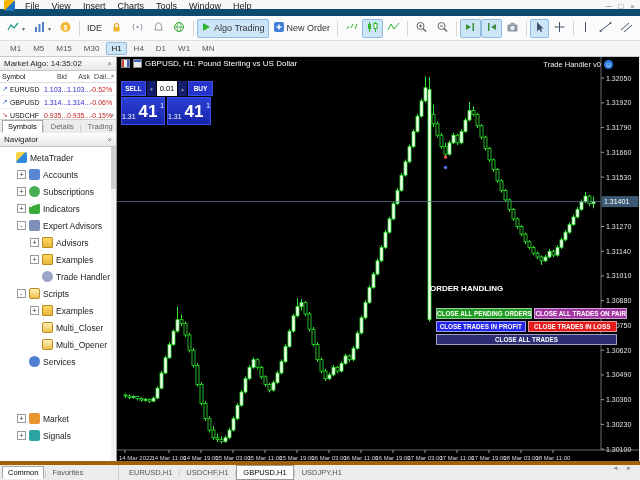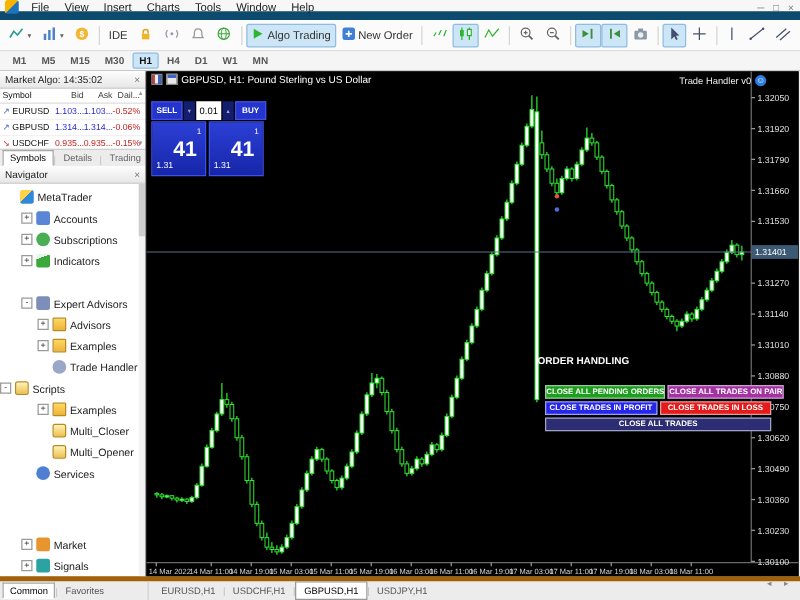--- a/index.html
+++ b/index.html
@@ -15,21 +15,21 @@
 
   
   .toolbar{height:25px;background:#fbfbfb;border-bottom:1px solid #ddd;display:flex;align-items:center;padding:0 3px;flex:none;overflow:hidden}
   .tbtn{height:19px;min-width:18px;display:flex;align-items:center;justify-content:flex-start;gap:2px;padding:0 3px;border:1px solid transparent;border-radius:2px;color:#333;white-space:nowrap}
   .tbtn.active{background:#cde6f7;border-color:#8fbcdf}
   .tbtn .caret{font-size:6px;color:#666}
   .tsep{width:1px;height:15px;background:#d6d6d6;margin:0 3px;flex:none}
 
   
   .tfbar{height:16px;background:#f5f5f5;border-bottom:1px solid #c9c9c9;display:flex;align-items:center;padding:0 5px;gap:2px;flex:none}
-  .tf{padding:1px 4px;font-size:8px;font-weight:bold;color:#555;border:1px solid transparent;border-radius:2px}
+  .tf{padding:1px 4px;font-size:8px;font-weight:normal;color:#555;border:1px solid transparent;border-radius:2px}
   .tf.active{background:#cde6f7;border-color:#8fbcdf;color:#111}
 
   
   .content{height:404px;display:flex;flex:none}
   .leftcol{width:117px;border-right:1px solid #9a9a9a;background:#fff;display:flex;flex-direction:column;flex:none}
   .panel-title{height:14px;background:linear-gradient(#fdfdfd,#e7e7e7);border-bottom:1px solid #c6c6c6;display:flex;align-items:center;padding:0 4px;font-size:8px;color:#222;flex:none}
   .panel-close{margin-left:auto;color:#777;font-size:8px}
 
   
   .mw{height:76px;display:flex;flex-direction:column;flex:none}
@@ -84,21 +84,21 @@
   .ea-label{position:absolute;top:3px;right:26px;display:flex;align-items:center;gap:3px;color:#eee;font-size:7.5px;z-index:4}
   .ea-icon{width:9px;height:9px;border-radius:50%;background:#2a7de1;color:#fff;font-size:7px;line-height:9px;text-align:center;flex:none}
 
   
   .oneclick{position:absolute;left:4px;top:24px;width:92px;z-index:5}
   .oc-top{display:flex;height:15px;gap:1px}
   .oc-sell,.oc-buy{width:25px;background:#2434cc;border:1px solid #4050e0;color:#fff;font-size:6.5px;font-weight:bold;display:flex;align-items:center;justify-content:center;flex:none}
   .oc-step{width:9px;background:#131f6e;color:#aab;font-size:5px;display:flex;align-items:center;justify-content:center;flex:none}
   .oc-vol{flex:1;background:#fff;color:#000;font-size:7.5px;display:flex;align-items:center;justify-content:center}
   .oc-prices{display:flex;gap:2px;margin-top:1px}
-  .oc-price{width:44px;height:44px;background:linear-gradient(#2b3fd6,#1726a8);border:1px solid #3c50ee;color:#fff;display:flex;align-items:center;justify-content:center}
+  .oc-price{width:44px;height:28px;background:linear-gradient(#2b3fd6,#1726a8);border:1px solid #3c50ee;color:#fff;display:flex;align-items:center;justify-content:space-between}
   .oc-pre{font-size:7px;align-self:flex-end;margin-bottom:4px}
   .oc-big{font-size:17px;font-weight:bold;line-height:1}
   .oc-sup{font-size:6.5px;align-self:flex-start;margin-top:4px}
 
   
   .order-label{position:absolute;left:313px;top:227px;color:#fff;font-size:8px;font-weight:bold;z-index:5}
   .order-grid{position:absolute;left:319px;top:251px;width:181px;z-index:5}
   .ob-row{display:flex;gap:2px;margin-bottom:2px}
   .ob{height:11px;flex:1;display:flex;align-items:center;justify-content:center;color:#fff;font-size:6.3px;font-weight:bold;border:1px solid rgba(220,225,235,.65);white-space:nowrap}
 
@@ -381,41 +381,41 @@
             <div class="tree-row" style="padding-left: 17px;">
               <span class="exp">+</span>
               <span class="ic ic-subscriptions"></span>
               <span>Subscriptions</span>
             </div>
             <div class="tree-row" style="padding-left: 17px;">
               <span class="exp">+</span>
               <span class="ic ic-indicators"></span>
               <span>Indicators</span>
             </div>
-            <div class="tree-row" style="padding-left: 17px; margin-top: 17px;">
+            <div class="tree-row" style="padding-left: 17px;">
               <span class="exp">-</span>
               <span class="ic ic-ea"></span>
               <span>Expert Advisors</span>
             </div>
             <div class="tree-row" style="padding-left: 30px;">
               <span class="exp">+</span>
               <span class="ic ic-folder"></span>
               <span>Advisors</span>
             </div>
             <div class="tree-row" style="padding-left: 30px;">
               <span class="exp">+</span>
               <span class="ic ic-folder"></span>
               <span>Examples</span>
             </div>
             <div class="tree-row" style="padding-left: 30px;">
               <span class="exp-spacer"></span>
               <span class="ic ic-ea2"></span>
               <span>Trade Handler v0</span>
             </div>
-            <div class="tree-row" style="">
+            <div class="tree-row" style="padding-left: 17px;">
               <span class="exp">-</span>
               <span class="ic ic-script"></span>
               <span>Scripts</span>
             </div>
             <div class="tree-row" style="padding-left: 30px;">
               <span class="exp">+</span>
               <span class="ic ic-folder"></span>
               <span>Examples</span>
             </div>
             <div class="tree-row" style="padding-left: 30px;">

